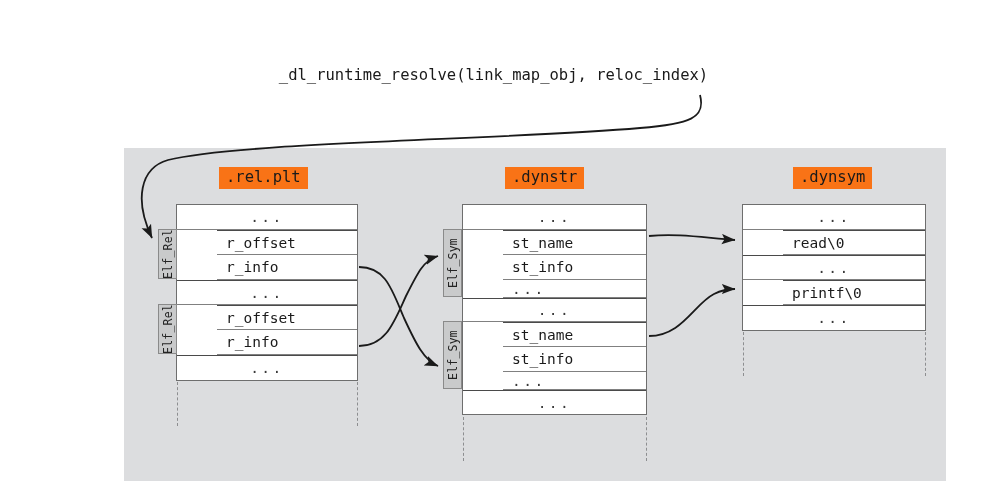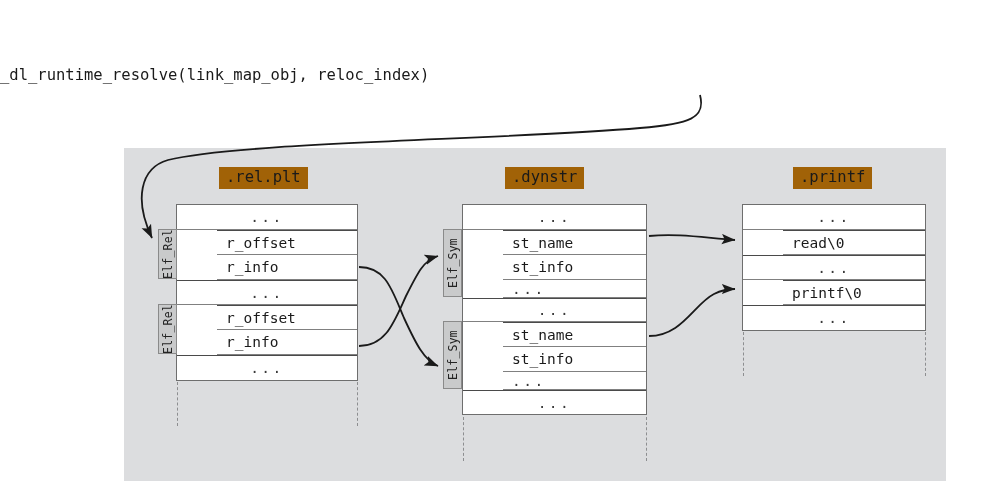--- a/index.html
+++ b/index.html
@@ -14,21 +14,21 @@
     overflow: hidden;
     font-family: "DejaVu Sans Mono", monospace;
   }
 
   
   #caption {
     position: absolute;
     left: 0;
     top: 66px;
     width: 987px;
-    text-align: left;
+    text-align: center;
     font-family: "DejaVu Sans Mono", monospace;
     font-size: 15.5px;
     color: #1a1a1a;
     letter-spacing: 0px;
     white-space: pre;
   }
 
   
   #panel {
     position: absolute;
@@ -45,21 +45,21 @@
     left: 0;
     top: 0;
     width: 987px;
     height: 502px;
     pointer-events: none;
   }
 
   
   .sec-label {
     position: absolute;
-    background: #a16207;
+    background: #f97316;
     font-family: "DejaVu Sans Mono", monospace;
     font-size: 15.5px;
     color: #1a1a1a;
     padding: 2px 7px 3px 7px;
     white-space: pre;
     line-height: 17px;
   }
 
   
   .tbl {
@@ -116,21 +116,21 @@
     border-left: 1.5px dashed #8d8e90;
   }
 </style>
 </head>
 <body>
 
 <div id="panel"></div>
 
 <div class="sec-label" style="left:219px; top:167px;">.rel.plt</div>
 <div class="sec-label" style="left:505px; top:167px;">.dynstr</div>
-<div class="sec-label" style="left:793px; top:167px;">.printf</div>
+<div class="sec-label" style="left:793px; top:167px;">.dynsym</div>
 
 <div class="tbl" id="tbl-relplt" style="left:176px; top:204px; width:182px;">
   <div class="row tall ctr dots">...</div>
   <div class="row tall lft strong-top">r_offset</div>
   <div class="row tall lft">r_info</div>
   <div class="row tall ctr dots strong-top">...</div>
   <div class="row tall lft strong-top">r_offset</div>
   <div class="row tall lft">r_info</div>
   <div class="row tall ctr dots strong-top">...</div>
 </div>

